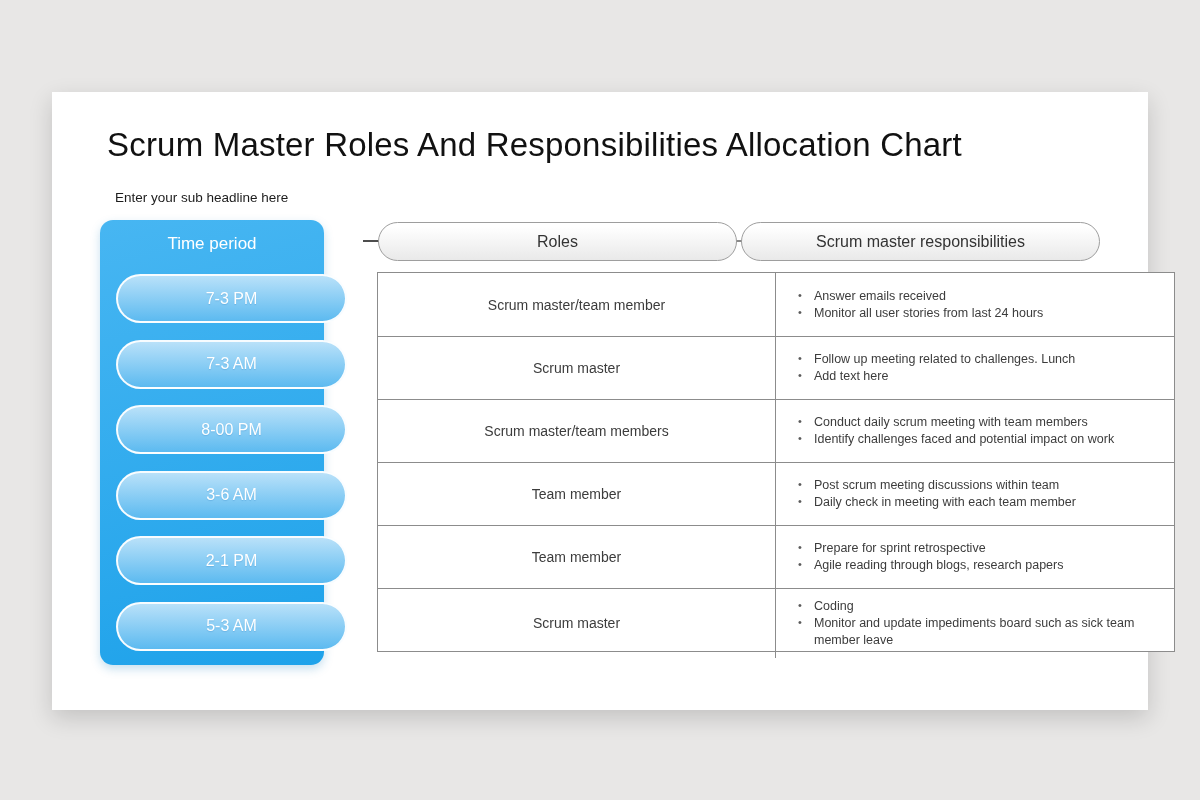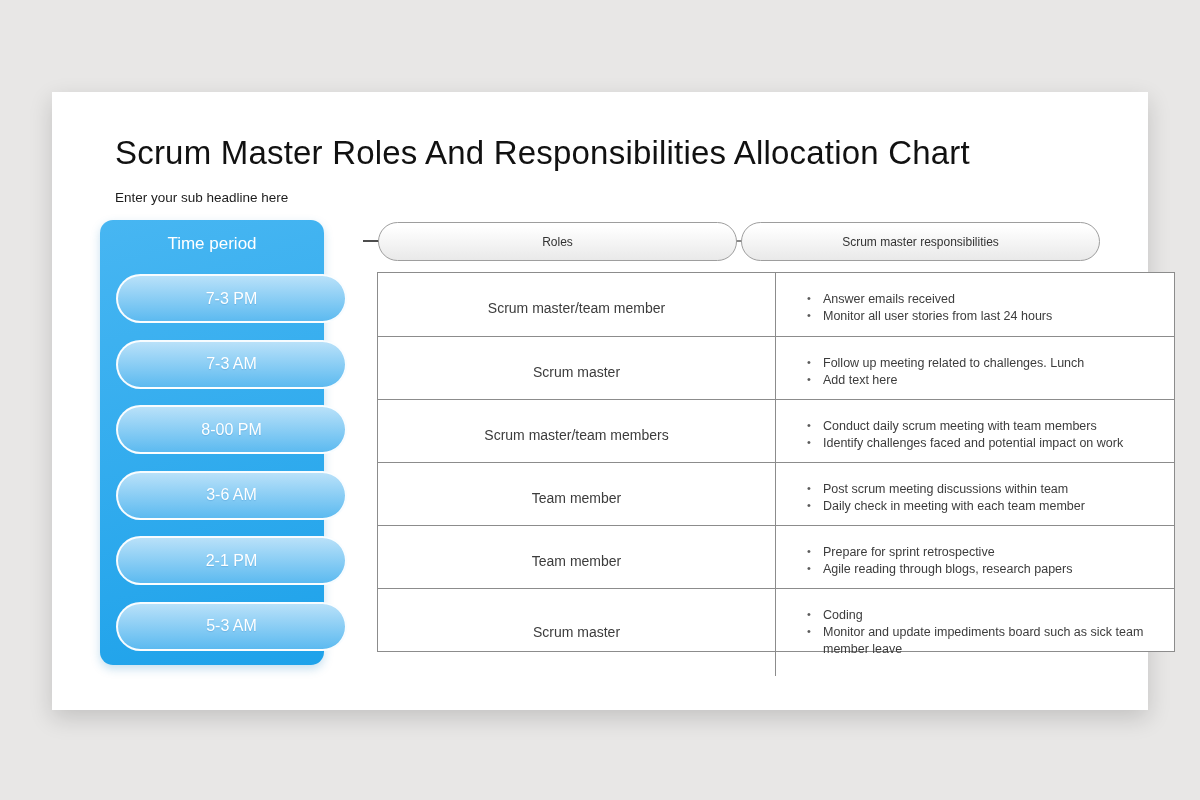--- a/index.html
+++ b/index.html
@@ -17,21 +17,21 @@
     top: 92px;
     width: 1096px;
     height: 618px;
     background: var(--slide-bg, #ffffff);
     box-shadow: 0 8px 22px rgba(0,0,0,0.16);
   }
   .title {
     position: absolute;
     left: 47px;
     top: 26px;
-    margin: 16px;
+    margin: 8px;
     font-size: 33px;
     font-weight: 500;
     color: #111111;
     letter-spacing: 0.2px;
     white-space: nowrap;
   }
   .subtitle {
     position: absolute;
     left: 47px;
     top: 82px;
@@ -107,21 +107,21 @@
     position: absolute;
     top: 130px;
     width: 359px;
     height: 39px;
     border-radius: 19.5px;
     border: 1px solid var(--header-pill-border, #9e9e9e);
     background: linear-gradient(180deg, var(--header-pill-top, #ffffff) 10%, var(--header-pill-bottom, #e9e9e9) 100%);
     display: flex;
     align-items: center;
     justify-content: center;
-    font-size: 12px;
+    font-size: 16px;
     color: #333333;
     box-sizing: border-box;
   }
   .hdr-pill.roles { left: 326px; }
   .hdr-pill.resp  { left: 689px; }
 
   
   .table {
     position: absolute;
     left: 325px;
@@ -151,21 +151,21 @@
     border-right: 1px solid var(--table-border, #8c8c8c);
     padding: 0 10px;
   }
   .cell-resp {
     display: flex;
     flex-direction: column;
     justify-content: center;
     padding: 4px 12px 4px 0;
   }
   .cell-resp ul {
-    margin: 14px;
+    margin: 5px;
     padding: 0;
     list-style: none;
   }
   .cell-resp li {
     position: relative;
     padding-left: 33px;
     font-size: 12.5px;
     line-height: 1.35;
     color: var(--text-dark, #3c3c3c);
   }

